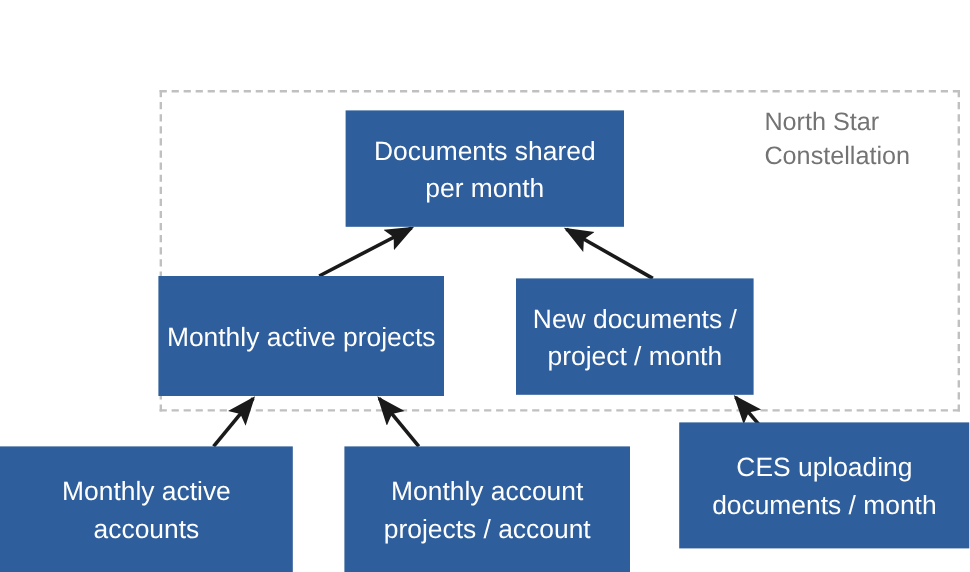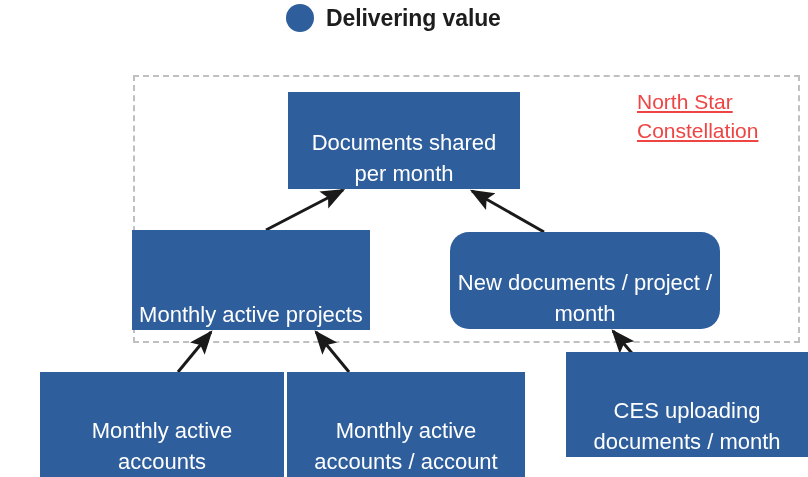--- a/index.html
+++ b/index.html
@@ -48,67 +48,62 @@
     border: 2px dashed #c0c0c0;
     box-sizing: border-box;
   }
   #constellation-label {
     position: absolute;
     left: 637px;
     top: 87px;
     width: 160px;
     font-size: 21px;
     line-height: 29px;
-    color: #ef4444;
-    text-decoration: underline;
+    color: #737373;
   }
   
   .metric-box {
     position: absolute;
     background: #2E5E9B;
     color: #ffffff;
     display: flex;
-    align-items: flex-end;
+    align-items: center;
     justify-content: center;
     text-align: center;
     font-size: 22px;
     line-height: 31px;
     box-sizing: border-box;
     padding: 0 6px;
   }
   .metric-box .metric-text {
     display: block;
     width: 100%;
   }
   #box-north-star   { left: 288px; top: 92px;  width: 232px; height: 97px; }
   #box-map          { left: 132px; top: 230px; width: 238px; height: 100px; }
-  #box-ndpm         { left: 450px; top: 232px; width: 270px; height: 97px; border-radius: 19px; }
-  #box-maa          { left: 0px;   top: 372px; width: 244px; height: 105px; margin-left: 40px; }
+  #box-ndpm         { left: 430px; top: 232px; width: 198px; height: 97px; }
+  #box-maa          { left: 0px;   top: 372px; width: 244px; height: 105px; }
   #box-mapa         { left: 287px; top: 372px; width: 238px; height: 105px; }
   #box-ces          { left: 566px; top: 352px; width: 242px; height: 105px; }
 
   
   #arrows {
     position: absolute;
     left: 0;
     top: 0;
     width: 808px;
     height: 477px;
     pointer-events: none;
   }
 </style>
 </head>
 <body>
 
 <div id="canvas">
 
-  <div id="legend">
-    <span id="legend-dot"></span>
-    <span id="legend-label">Delivering value</span>
-  </div>
 
   <div id="constellation-frame"></div>
   <div id="constellation-label">North Star Constellation</div>
 
   <svg id="arrows" viewBox="0 0 808 477" xmlns="http://www.w3.org/2000/svg">
     <defs>
       <marker id="ah" markerWidth="9" markerHeight="9" refX="7.2" refY="3.2" orient="auto" markerUnits="strokeWidth">
         <path d="M0,0 L8,3.2 L0,6.4 L1.6,3.2 Z" fill="#1A1A1A"></path>
       </marker>
     </defs>
@@ -129,20 +124,20 @@
 
   <div class="metric-box" id="box-ndpm">
     <span class="metric-text">New documents / project / month</span>
   </div>
 
   <div class="metric-box" id="box-maa">
     <span class="metric-text">Monthly active accounts</span>
   </div>
 
   <div class="metric-box" id="box-mapa">
-    <span class="metric-text">Monthly active accounts / account</span>
+    <span class="metric-text">Monthly account projects / account</span>
   </div>
 
   <div class="metric-box" id="box-ces">
     <span class="metric-text">CES uploading documents / month</span>
   </div>
 
 </div>
 
 </body></html>

